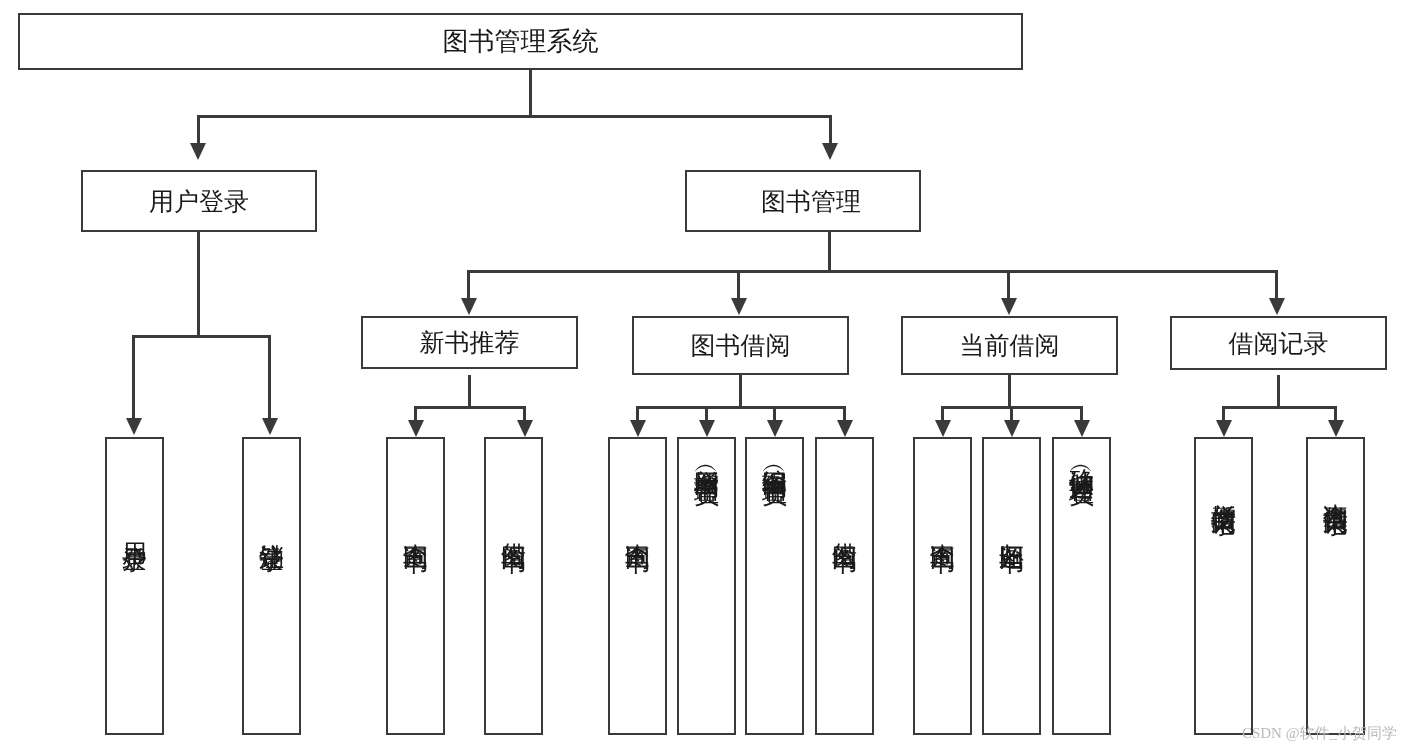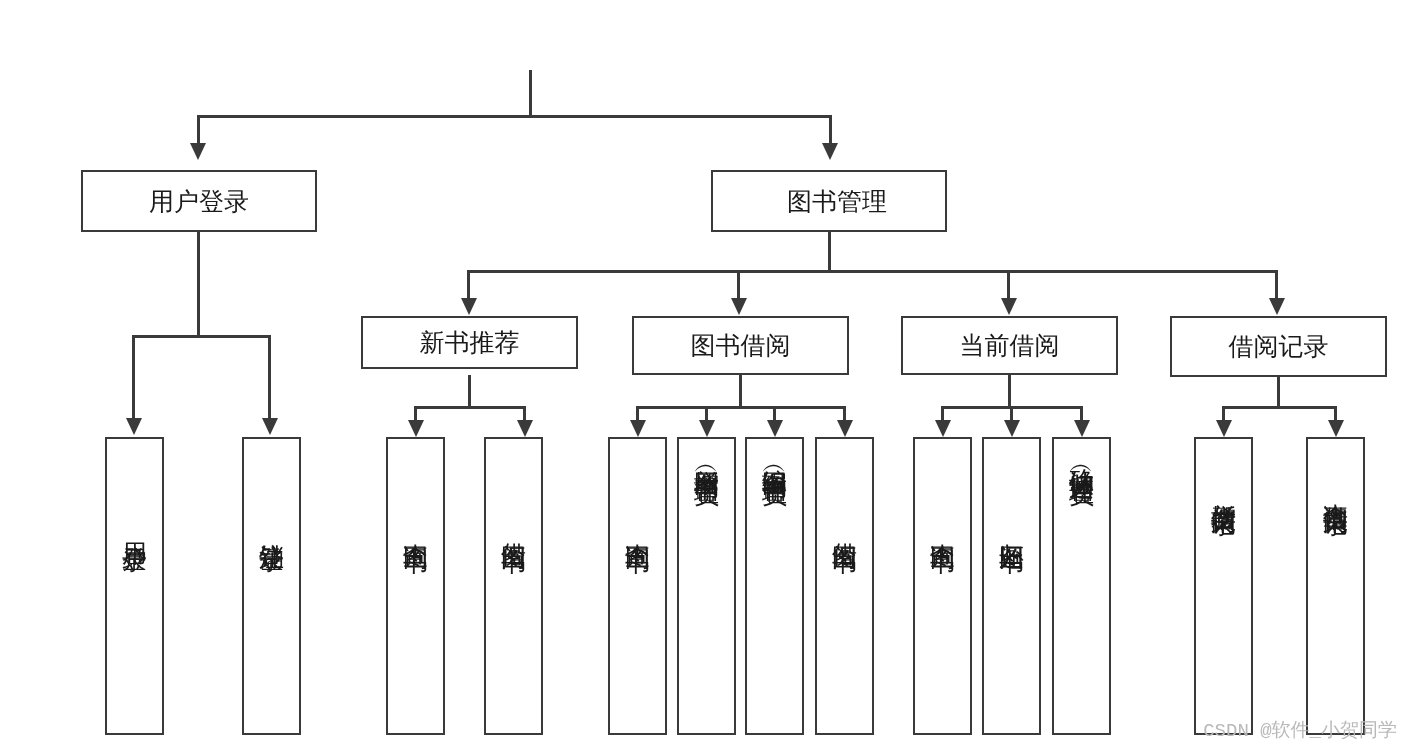--- a/index.html
+++ b/index.html
@@ -70,46 +70,49 @@
     border-left: 8px solid transparent;
     border-right: 8px solid transparent;
     border-top: 17px solid #3a3a3a;
   }
 
   
   #watermark {
     position: absolute;
     right: 8px;
     bottom: 4px;
-    font-size: 19px;
+    font-size: 15px;
     color: #b9b9b9;
     white-space: nowrap;
-    font-family: Liberation Mono, monospace;
+    font-family: Liberation Serif, serif;
   }
 </style>
 </head>
 <body>
 
 <div id="canvas">
 
+  <div class="node horiz" id="node-root" style="left:18px; top:13px; width:1005px; height:57px;">
+    <span class="label">图书管理系统</span>
+  </div>
 
   <div class="vline" style="left:529px; top:70px; width:3px; height:47px;"></div>
 
   <div class="hline" style="left:197px; top:115px; width:635px; height:3px;"></div>
 
   <div class="vline" style="left:197px; top:115px; width:3px; height:30px;"></div>
   <div class="arrow" style="left:190px; top:143px;"></div>
   <div class="vline" style="left:829px; top:115px; width:3px; height:30px;"></div>
   <div class="arrow" style="left:822px; top:143px;"></div>
 
   <div class="node horiz" style="left:81px; top:170px; width:236px; height:62px;">
     <span class="label">用户登录</span>
   </div>
 
-  <div class="node horiz" style="left:711px; top:170px; width:236px; height:62px;padding-left:16px;">
+  <div class="node horiz" style="left:685px; top:170px; width:236px; height:62px;padding-left:16px;">
     <span class="label">图书管理</span>
   </div>
 
   <div class="vline" style="left:197px; top:232px; width:3px; height:105px;"></div>
   <div class="hline" style="left:132px; top:335px; width:138px; height:3px;"></div>
   <div class="vline" style="left:132px; top:335px; width:3px; height:85px;"></div>
   <div class="arrow" style="left:126px; top:418px;"></div>
   <div class="vline" style="left:268px; top:335px; width:3px; height:85px;"></div>
   <div class="arrow" style="left:262px; top:418px;"></div>
 
@@ -126,21 +129,21 @@
 
   <div class="node horiz" style="left:361px; top:316px; width:217px; height:53px;">
     <span class="label">新书推荐</span>
   </div>
   <div class="node horiz" style="left:901px; top:316px; width:217px; height:59px;">
     <span class="label">当前借阅</span>
   </div>
   <div class="node horiz" style="left:632px; top:316px; width:217px; height:59px;">
     <span class="label">图书借阅</span>
   </div>
-  <div class="node horiz" style="left:1170px; top:316px; width:217px; height:61px;">
+  <div class="node horiz" style="left:1170px; top:316px; width:217px; height:54px;">
     <span class="label">借阅记录</span>
   </div>
 
   <div class="vline" style="left:468px; top:375px; width:3px; height:33px;"></div>
   <div class="hline" style="left:414px; top:406px; width:112px; height:3px;"></div>
   <div class="vline" style="left:414px; top:406px; width:3px; height:16px;"></div>
   <div class="arrow" style="left:408px; top:420px;"></div>
   <div class="vline" style="left:523px; top:406px; width:3px; height:16px;"></div>
   <div class="arrow" style="left:517px; top:420px;"></div>
 

